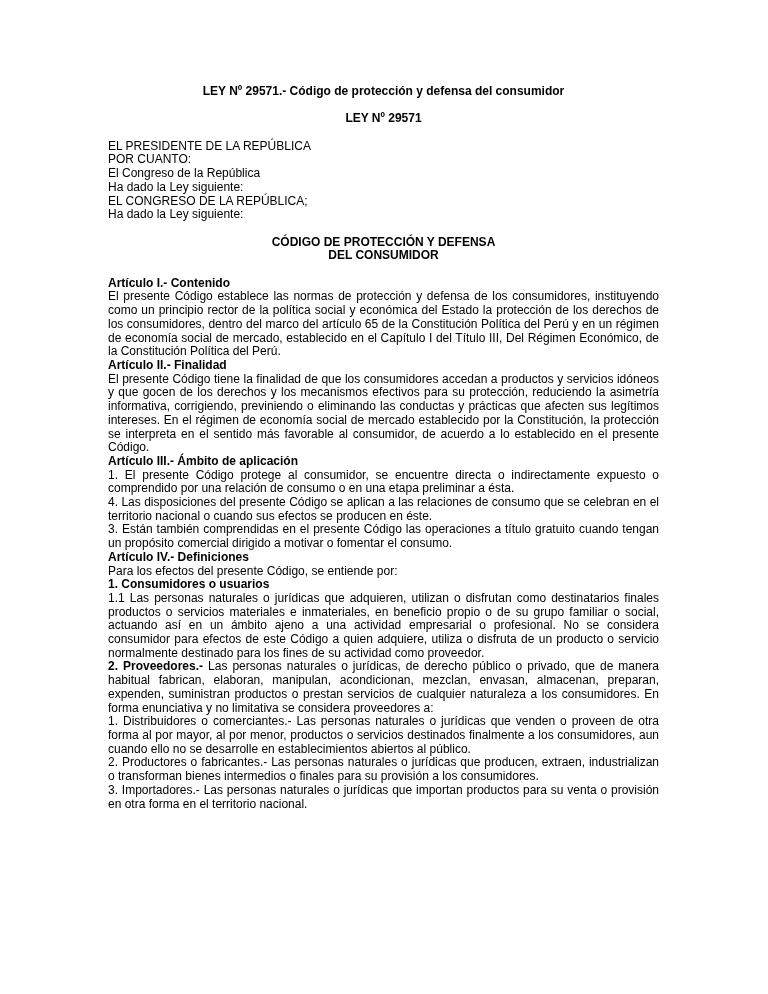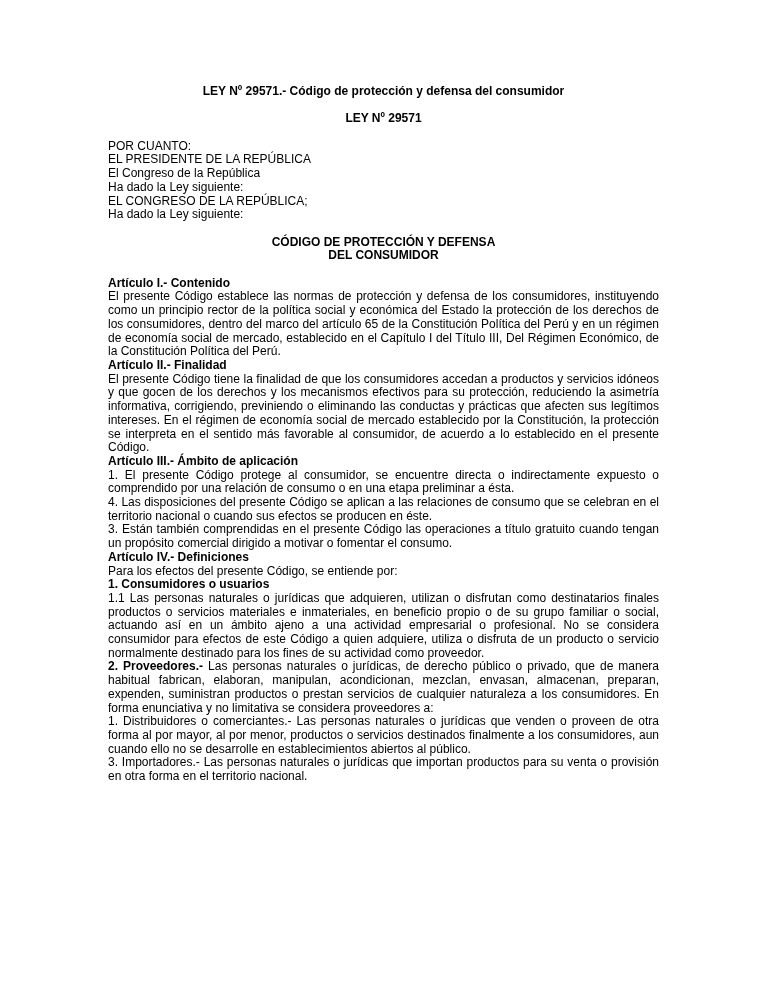--- a/index.html
+++ b/index.html
@@ -37,22 +37,22 @@
 <body>
 
 <div class="page">
   <div class="content">
 
     <p class="center bold mb">LEY Nº 29571.- Código de protección y defensa del consumidor</p>
 
     <p class="center bold mb">LEY Nº 29571</p>
 
     <div>
+      <p>EL PRESIDENTE DE LA REPÚBLICA</p>
       <p>POR CUANTO:</p>
-      <p>EL PRESIDENTE DE LA REPÚBLICA</p>
       <p>El Congreso de la República</p>
       <p>Ha dado la Ley siguiente:</p>
       <p>EL CONGRESO DE LA REPÚBLICA;</p>
       <p class="mb">Ha dado la Ley siguiente:</p>
     </div>
 
     <div class="mb">
       <p class="center bold">CÓDIGO DE PROTECCIÓN Y DEFENSA</p>
       <p class="center bold">DEL CONSUMIDOR</p>
     </div>
@@ -71,16 +71,17 @@
 
     <p class="bold">Artículo IV.- Definiciones</p>
     <p>Para los efectos del presente Código, se entiende por:</p>
 
     <p class="bold">1. Consumidores o usuarios</p>
     <p class="just">1.1 Las personas naturales o jurídicas que adquieren, utilizan o disfrutan como destinatarios finales productos o servicios materiales e inmateriales, en beneficio propio o de su grupo familiar o social, actuando así en un ámbito ajeno a una actividad empresarial o profesional. No se considera consumidor para efectos de este Código a quien adquiere, utiliza o disfruta de un producto o servicio normalmente destinado para los fines de su actividad como proveedor.</p>
 
     <p class="just"><span class="bold">2. Proveedores.-</span> <span>Las personas naturales o jurídicas, de derecho público o privado, que de manera habitual fabrican, elaboran, manipulan, acondicionan, mezclan, envasan, almacenan, preparan, expenden, suministran productos o prestan servicios de cualquier naturaleza a los consumidores. En forma enunciativa y no limitativa se considera proveedores a:</span></p>
 
     <p class="just">1. Distribuidores o comerciantes.- Las personas naturales o jurídicas que venden o proveen de otra forma al por mayor, al por menor, productos o servicios destinados finalmente a los consumidores, aun cuando ello no se desarrolle en establecimientos abiertos al público.</p>
+    <p class="just">2. Productores o fabricantes.- Las personas naturales o jurídicas que producen, extraen, industrializan o transforman bienes intermedios o finales para su provisión a los consumidores.</p>
     <p class="just">3. Importadores.- Las personas naturales o jurídicas que importan productos para su venta o provisión en otra forma en el territorio nacional.</p>
 
   </div>
 </div>
 
 </body></html>

